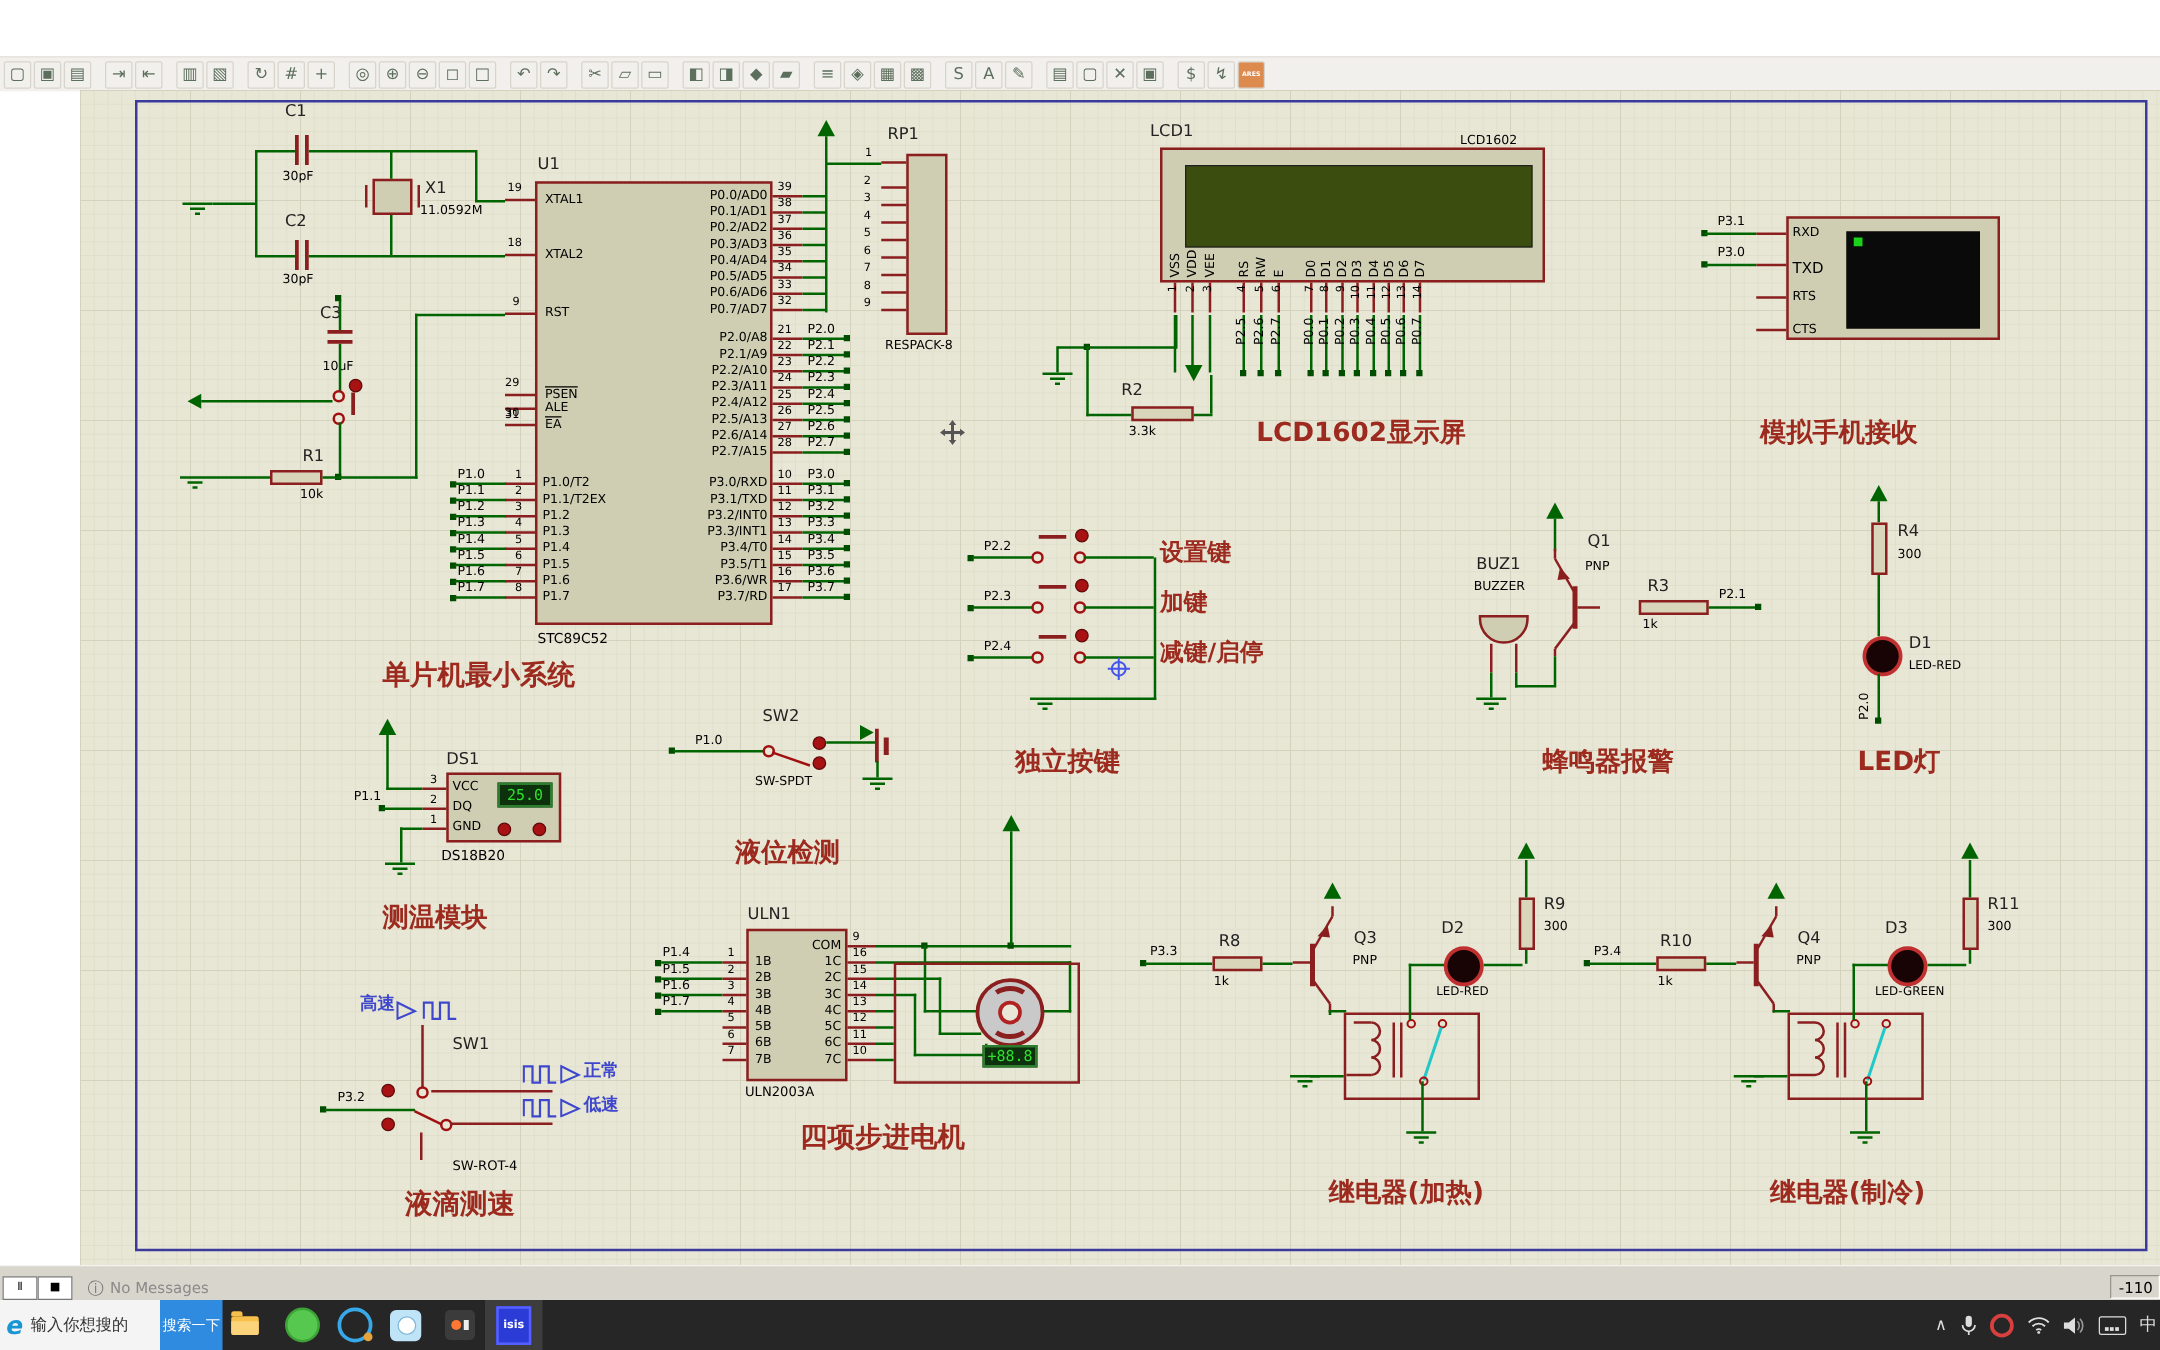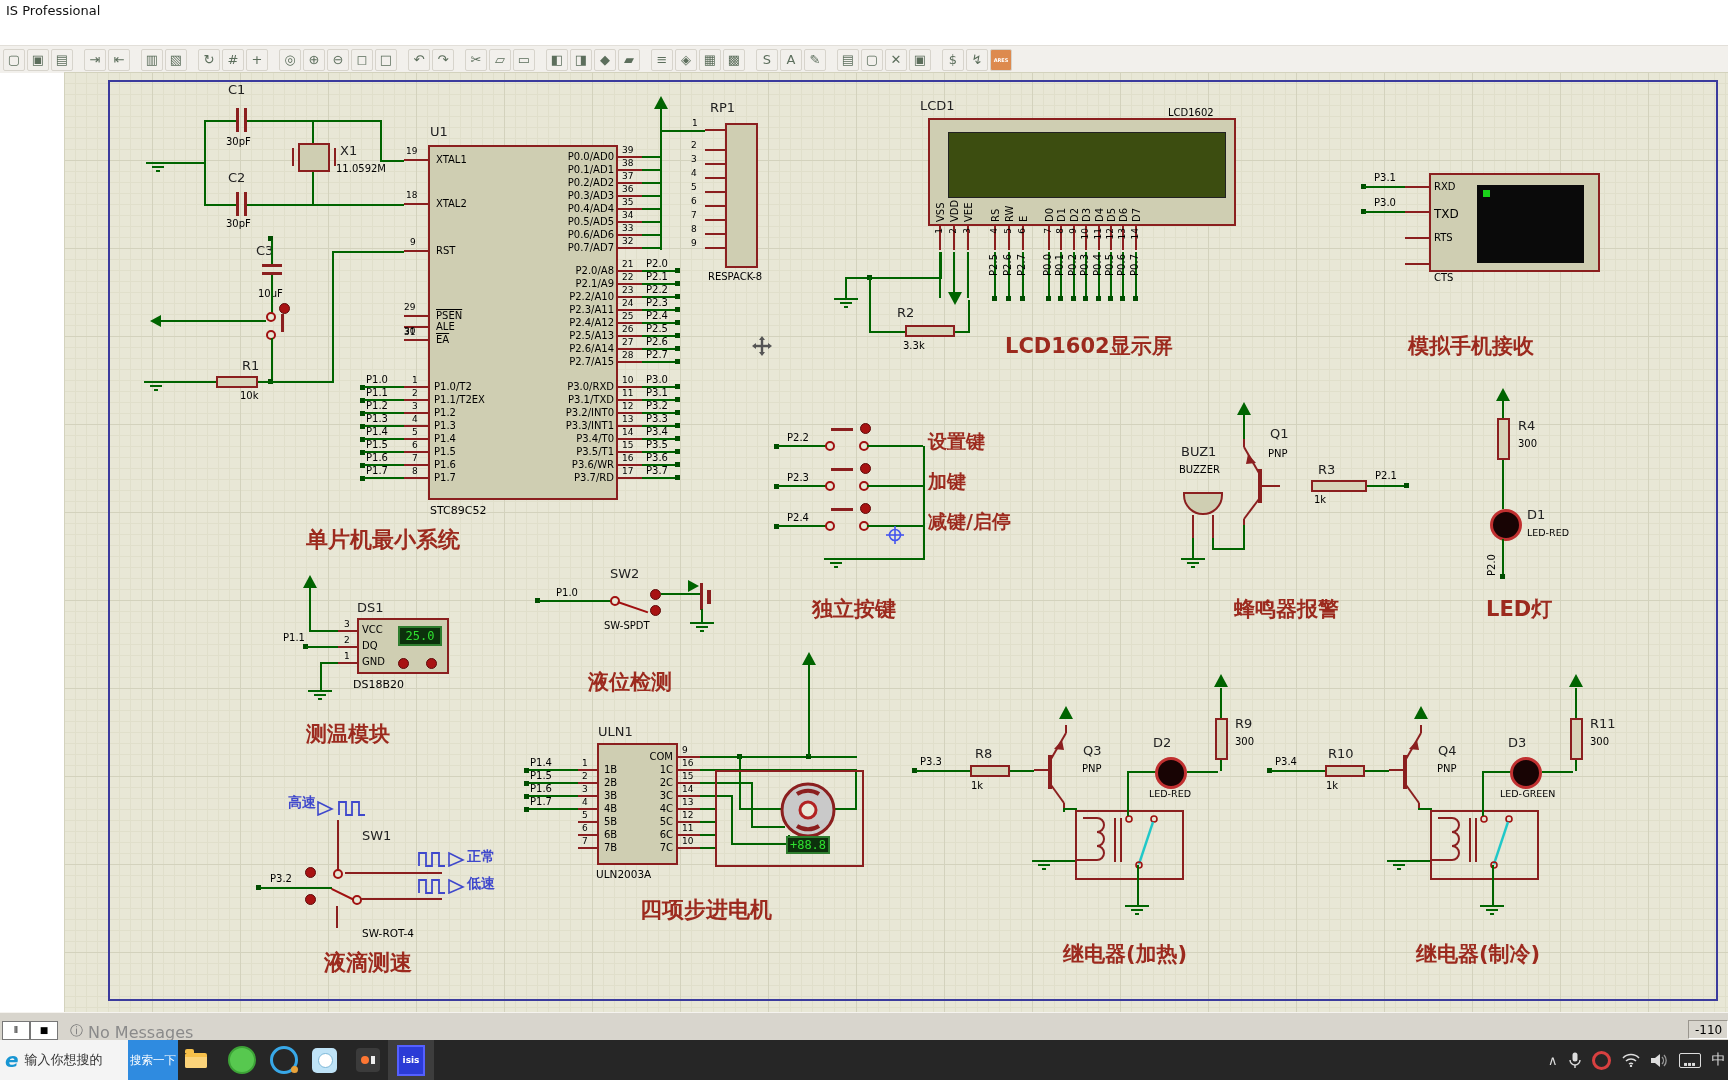--- a/index.html
+++ b/index.html
@@ -115,23 +115,20 @@
   .tsbtn{position:absolute;left:128px;top:0;width:50px;height:40px;background:#2f8be0;color:#fff;
     font-size:11.5px;display:flex;align-items:center;justify-content:center;white-space:nowrap}
   .tapp{position:absolute;top:6px;width:28px;height:28px;display:flex;align-items:center;justify-content:center}
   .tray{position:absolute;top:0;height:40px;display:flex;align-items:center;gap:11px;color:#ddd}
 </style>
 </head>
 <body>
 
 <div class="screen">
 
-  <div class="titlebar">
-    <span class="t">IS Professional</span>
-  </div>
   <div class="toolbar">
 
   <span class="ticn" data-tic="">▢</span>
       <span class="ticn" data-tic="">▣</span>
       <span class="ticn" data-tic="">▤</span>
       <span class="ticn" data-tic="sep">⇥</span>
       <span class="ticn" data-tic="">⇤</span>
       <span class="ticn" data-tic="sep">▥</span>
       <span class="ticn" data-tic="">▧</span>
       <span class="ticn" data-tic="sep">↻</span>
@@ -712,21 +709,21 @@
     <div style="position:relative;height:25.6px">
         <span style="position:absolute;left:0;top:6px;font-size:10px">RXD</span>
       </div>
         <div style="position:relative;height:25.6px">
         <span style="position:absolute;left:0;top:6px;font-size:12px">TXD</span>
       </div>
         <div style="position:relative;height:25.6px">
         <span style="position:absolute;left:0;top:6px;font-size:10px">RTS</span>
       </div>
         <div style="position:relative;height:25.6px">
-        <span style="position:absolute;left:0;top:20px;font-size:10px">CTS</span>
+        <span style="position:absolute;left:0;top:6px;font-size:10px">CTS</span>
       </div>
       </div>
     <span class="ph" style="left:1405px;top:186px;width:24px"></span>
     <span class="ph" style="left:1405px;top:211px;width:24px"></span>
     <span class="ph" style="left:1405px;top:237px;width:24px"></span>
     <span class="ph" style="left:1405px;top:263px;width:24px"></span>
     <span class="jd" style="left:1361px;top:184px"></span>
     <span class="wh" style="left:1364px;top:186px;width:41px"></span>
     <span class="lbl" style="left:1374px;top:172px">P3.1</span>
     <span class="jd" style="left:1361px;top:209px"></span>
@@ -1181,21 +1178,21 @@
     <span class="wv" style="left:1575px;top:760px;height:11px"></span>
     <span class="wv" style="left:1575px;top:688px;height:30px"></span>
     <span class="pup" style="left:1569px;top:674px"></span>
     <div class="cap" style="left:1416px;top:940px">继电器(制冷)</div>
   </div>
 
   <div class="statusbar">
     <div class="sbtn" style="left:2px">Ⅱ</div>
     <div class="sbtn" style="left:30px">■</div>
     <span style="position:absolute;left:70px;top:9px;color:#777;font-size:13px">ⓘ</span>
-    <span style="position:absolute;left:88px;top:10px;color:#8a8a8a;font-size:16px">No Messages</span>
+    <span style="position:absolute;left:88px;top:10px;color:#8a8a8a;font-size:12px">No Messages</span>
     <div class="spanel" style="left:1688px;width:40px">-110</div>
   </div>
 
   <div class="taskbar">
     <div class="tsearch">
       <span class="edge">e</span>
       <span class="stxt">输入你想搜的</span>
     </div>
     <div class="tsbtn">搜索一下</div>
     <div class="tapp" style="left:182px">

